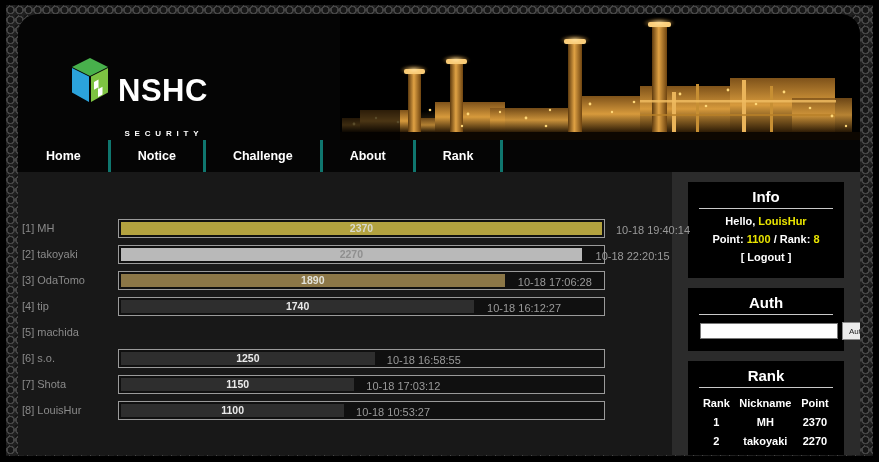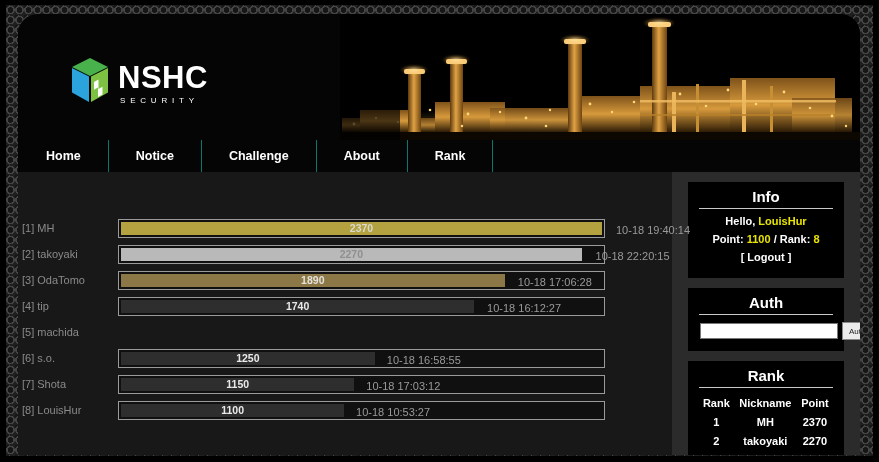--- a/index.html
+++ b/index.html
@@ -11,26 +11,26 @@
       radial-gradient(circle at 0px 0px, #161616 2.6px, #454545 3px, #454545 4.1px, rgba(0,0,0,0) 4.5px);
     background-size:9px 10px;}
   .page{position:absolute;left:18px;top:14px;width:842px;bottom:7px;overflow:hidden;}
 
   
   .header{position:absolute;top:0;left:0;right:0;height:158px;background:#050505;
           border-radius:20px 20px 0 0;overflow:hidden;}
   .photo{position:absolute;top:0;right:0;width:520px;height:126px;}
   .logo{position:absolute;left:50px;top:42px;display:flex;align-items:flex-start;}
   .logo-cube{width:44px;height:50px;margin-right:6px;}
-  .logo-text{display:flex;flex-direction:column;margin-top:7px;}
+  .logo-text{display:flex;flex-direction:column;margin-top:20px;gap:20px;}
   .logo-name{color:#fff;font-weight:bold;font-size:31px;line-height:30px;letter-spacing:.5px;}
-  .logo-sub{color:#fff;font-size:8px;font-weight:normal;letter-spacing:4.8px;margin-top:3px;margin-left:2px;}
+  .logo-sub{color:#fff;font-size:8px;font-weight:bold;letter-spacing:4.8px;margin-top:3px;margin-left:2px;text-align:center;}
   .nav{position:absolute;bottom:0;left:0;height:32px;display:flex;align-items:stretch;}
   .nav-item{line-height:32px;padding:0 27px;color:#fff;font-weight:bold;font-size:12.5px;
-            border-right:1px solid #0f766e;cursor:pointer;}
+            border-right:3px solid #0f766e;cursor:pointer;}
   .nav-item:first-child{padding-left:28px;}
 
   
   .main{position:absolute;top:158px;left:0;right:0;bottom:0;background:#181818;display:flex;}
   .chart{flex:1;position:relative;padding-top:47px;}
   .crow{position:relative;height:19px;margin-bottom:7px;}
   .clabel{position:absolute;left:4px;top:3px;font-size:11px;font-weight:normal;color:#8a8a8a;}
   .track{position:relative;margin-left:100px;width:487px;height:19px;border:1px solid #9a9a9a;
          padding:2px;box-sizing:border-box;background:#101010;}
   .bar{height:13px;font-size:10.5px;font-weight:bold;text-align:center;line-height:13px;}

